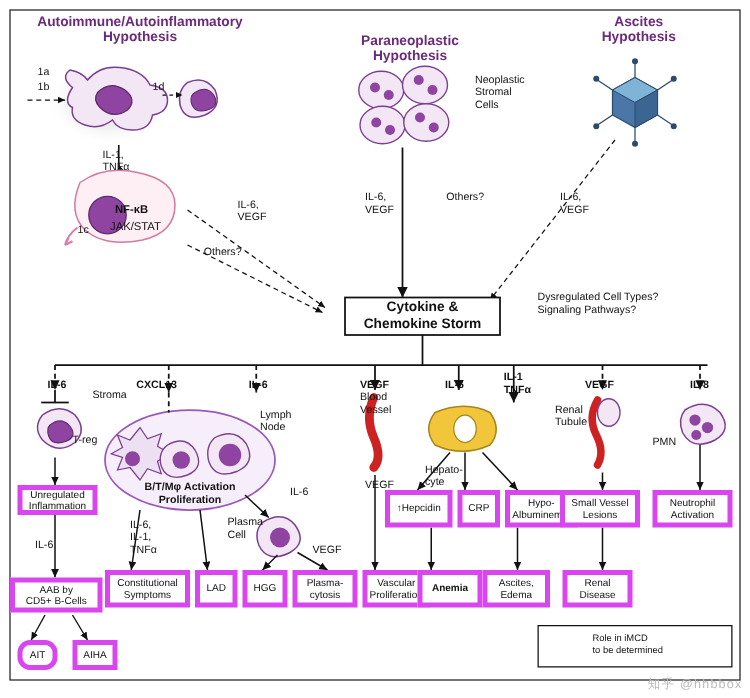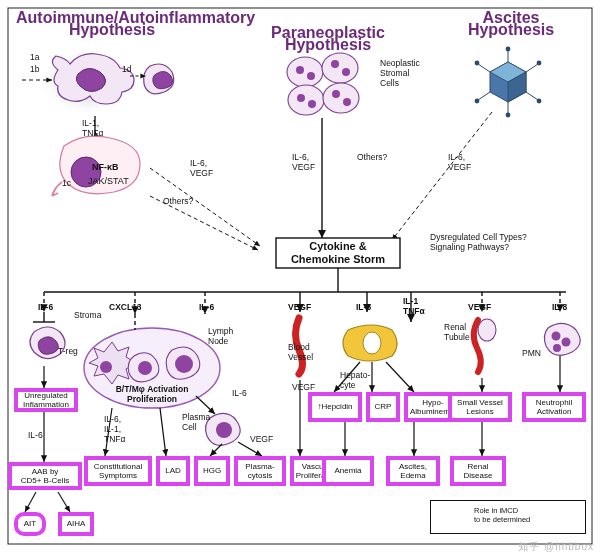--- a/index.html
+++ b/index.html
@@ -1,19 +1,19 @@
 <!DOCTYPE html>
 <html><head>
 <meta charset="utf-8">
 <style>
   html,body{margin:0;padding:0;background:#ffffff;}
   body{font-family:"Liberation Sans", sans-serif;}
   #root{position:relative;width:600px;height:558px;overflow:hidden;background:#fff;}
   .abs{position:absolute;}
-  .ttl{font-weight:bold;font-size:16px;color:#6b2a7a;text-align:center;line-height:12px;}
+  .ttl{font-weight:bold;font-size:11px;color:#6b2a7a;text-align:center;line-height:12px;}
   .lbl{font-size:8.5px;color:#111;line-height:10px;}
   .lblb{font-size:8.5px;color:#111;line-height:10px;font-weight:bold;}
   .box{border:4px solid #d946ef;background:#fff;font-size:8px;line-height:9.5px;text-align:center;
        display:flex;align-items:center;justify-content:center;color:#111;padding:1px 2px;box-sizing:border-box;}
   .storm{font-weight:bold;font-size:11px;color:#111;text-align:center;line-height:13px;}
   svg{position:absolute;left:0;top:0;}
   .legendbox{border:1px solid #111;background:#fff;box-sizing:border-box;}
   .legtxt{font-size:7.5px;line-height:9px;color:#111;}
   .wm{position:absolute;right:6px;bottom:4px;font-size:10px;color:#b9b9b9;letter-spacing:1px;}
 </style>
@@ -221,21 +221,21 @@
   <div class="abs lblb" style="left:552px;top:302px;">IL-8</div>
 
   <div class="abs lbl" style="left:58px;top:346px;">T-reg</div>
   <div class="abs lbl" style="left:74px;top:310px;text-align:right;">Stroma</div>
   <div class="abs lbl" style="left:208px;top:326px;white-space:pre-line;">Lymph
 Node</div>
   <div class="abs lblb" style="left:94px;top:384px;white-space:pre-line;text-align:center;width:116px;">B/T/Mφ Activation
 Proliferation</div>
   <div class="abs lbl" style="left:182px;top:412px;white-space:pre-line;">Plasma
 Cell</div>
-  <div class="abs lbl" style="left:288px;top:342px;white-space:pre-line;">Blood
+  <div class="abs lbl" style="left:288px;top:312px;white-space:pre-line;">Blood
 Vessel</div>
   <div class="abs lbl" style="left:340px;top:322px;white-space:pre-line;margin-top:48px;">Hepato-
 cyte</div>
   <div class="abs lbl" style="left:444px;top:322px;white-space:pre-line;">Renal
 Tubule</div>
   <div class="abs lbl" style="left:522px;top:348px;">PMN</div>
 
   <div class="abs lbl" style="left:28px;top:430px;">IL-6</div>
   <div class="abs lbl" style="left:104px;top:414px;white-space:pre-line;">IL-6,
 IL-1,
@@ -257,21 +257,21 @@
   <div class="abs box" style="left:194px;top:456px;width:36px;height:30px;">HGG</div>
   <div class="abs box" style="left:234px;top:456px;width:52px;height:30px;white-space:pre-line;">Plasma-
 cytosis</div>
   <div class="abs box" style="left:290px;top:456px;width:54px;height:30px;white-space:pre-line;">Vascular
 Proliferation</div>
 
   <div class="abs box" style="left:308px;top:392px;width:54px;height:30px;">↑Hepcidin</div>
   <div class="abs box" style="left:366px;top:392px;width:34px;height:30px;">CRP</div>
   <div class="abs box" style="left:404px;top:392px;width:58px;height:30px;white-space:pre-line;">Hypo-
 Albuminemia</div>
-  <div class="abs box" style="left:322px;top:456px;width:52px;height:30px;">Anemia</div>
+  <div class="abs box" style="left:334px;top:456px;width:52px;height:30px;font-weight:bold;">Anemia</div>
   <div class="abs box" style="left:386px;top:456px;width:54px;height:30px;white-space:pre-line;">Ascites,
 Edema</div>
   <div class="abs box" style="left:450px;top:456px;width:56px;height:30px;white-space:pre-line;">Renal
 Disease</div>
   <div class="abs box" style="left:448px;top:392px;width:64px;height:30px;white-space:pre-line;">Small Vessel
 Lesions</div>
   <div class="abs box" style="left:522px;top:392px;width:64px;height:30px;white-space:pre-line;">Neutrophil
 Activation</div>
 
   <div class="abs legendbox" style="left:430px;top:500px;width:156px;height:34px;"></div>

